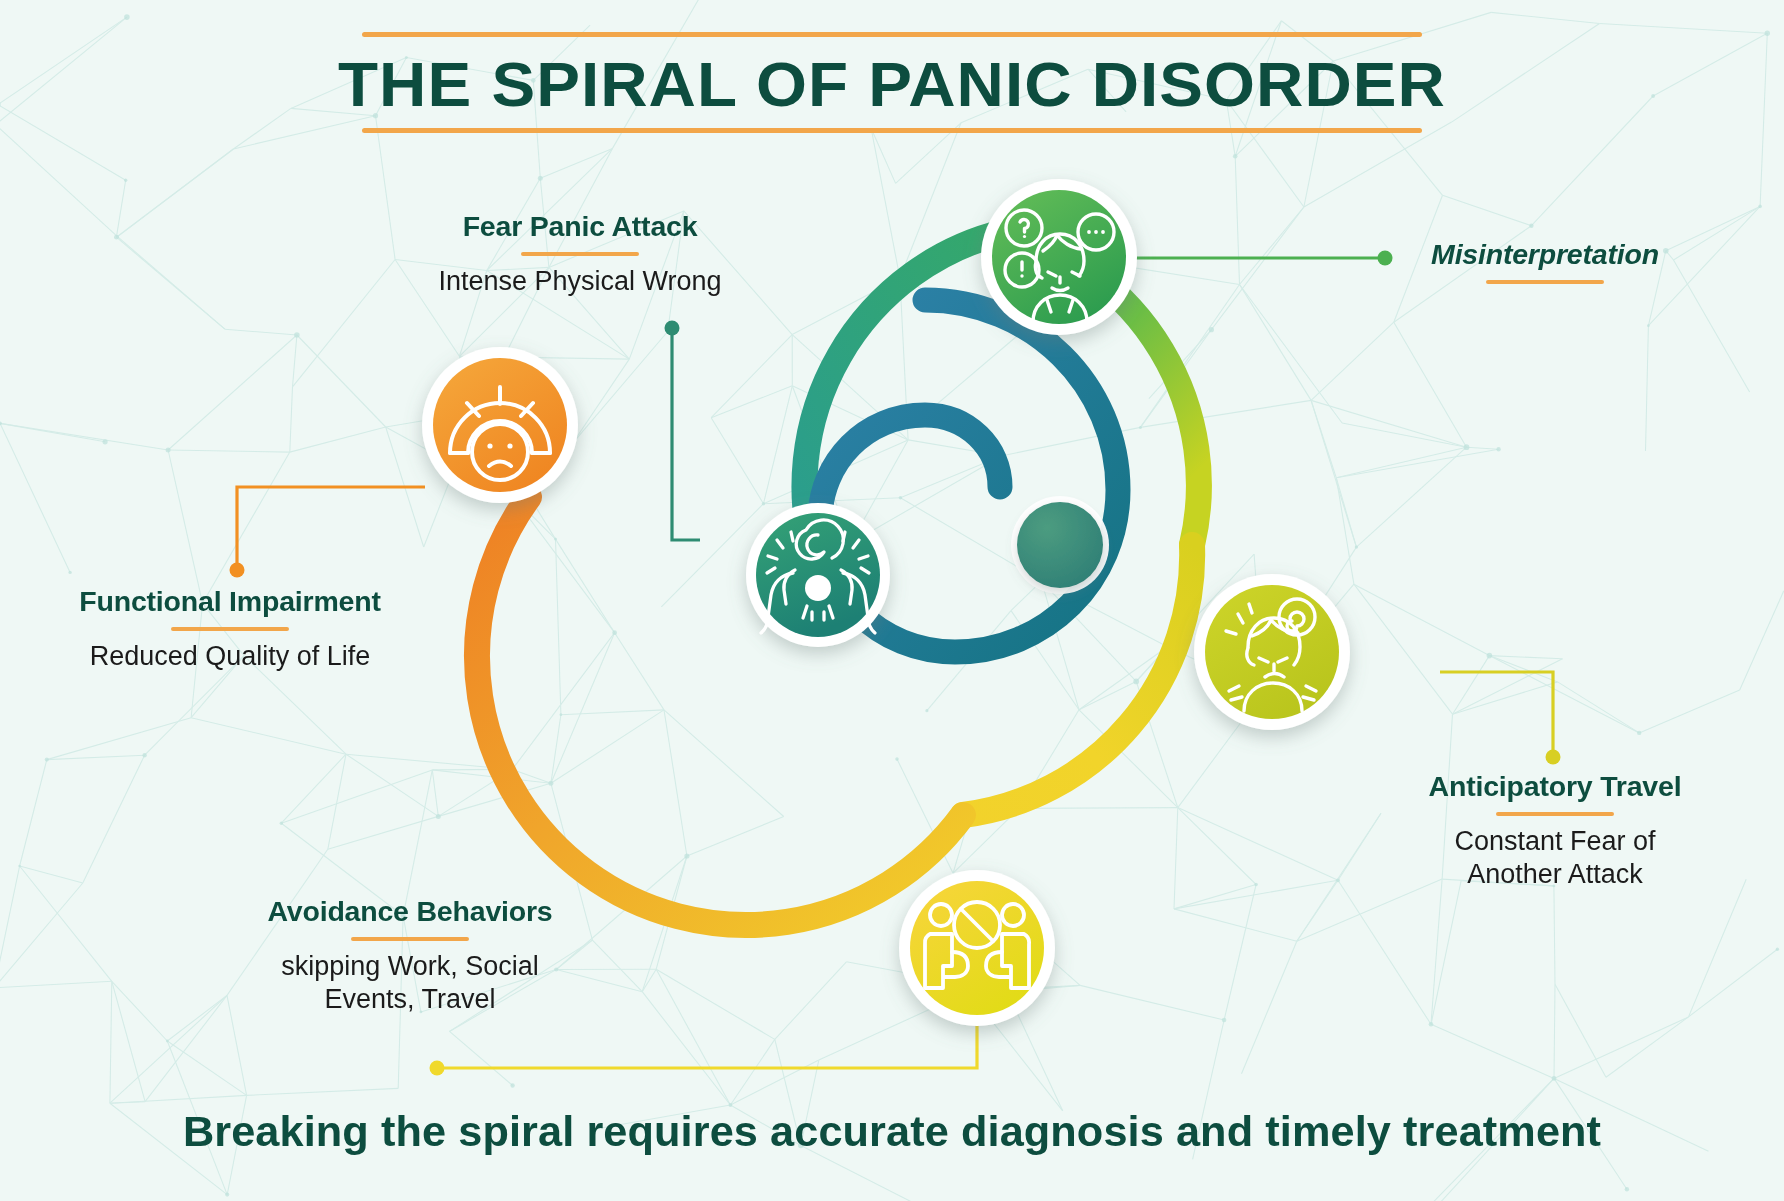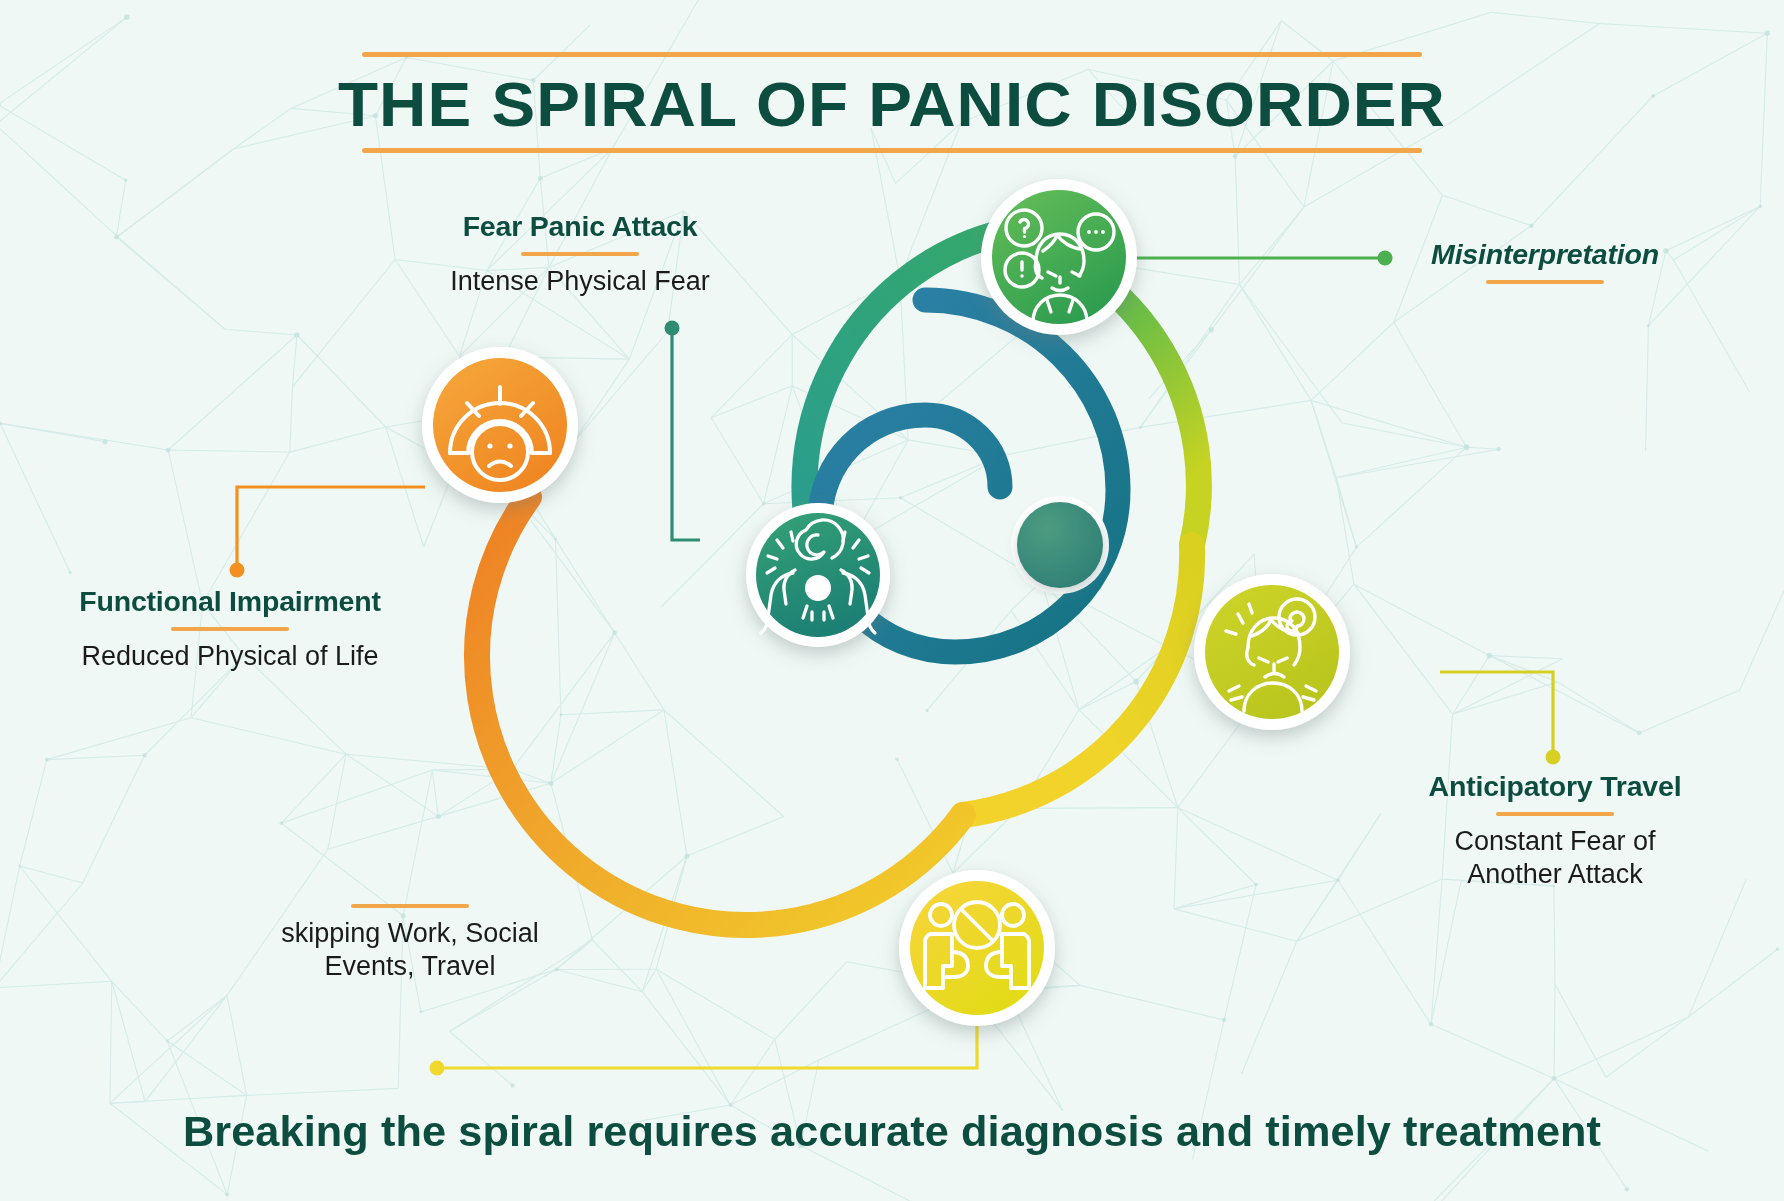--- a/index.html
+++ b/index.html
@@ -6,21 +6,21 @@
   body{
     width:1784px;height:1201px;overflow:hidden;
     background:#eff8f5;
     font-family:"Liberation Sans", sans-serif;
     position:relative;
   }
   #bg-net{position:absolute;left:0;top:0;width:1784px;height:1201px;}
   #stage{position:absolute;left:0;top:0;width:1784px;height:1201px;}
 
   
-  .header{position:absolute;left:0;top:52px;width:1784px;text-align:center;}
+  .header{position:absolute;left:0;top:32px;width:1784px;text-align:center;}
   .rule{height:5px;background:#f2a64a;margin:0 auto;width:1060px;border-radius:3px;}
   .rule.top{margin-bottom:14px;}
   .rule.bot{margin-top:10px;}
   .title{
     font-family:"Liberation Sans Narrow","Liberation Sans",sans-serif;
     font-weight:700;font-size:63px;letter-spacing:1.0px;
     color:#0d4d3f;line-height:1.06;
     transform:scaleX(1.04);
   }
 
@@ -618,38 +618,39 @@
 
 <div class="header">
   <div class="rule top"></div>
   <div class="title">THE SPIRAL OF PANIC DISORDER</div>
   <div class="rule bot"></div>
 </div>
 
 <div class="callout ta-c" style="left:390px;top:210px;width:380px;">
   <div class="ttl">Fear Panic Attack</div>
   <div class="uline"></div>
-  <div class="sub">Intense Physical Fear</div>
+  <div class="sub">Intense Physical Wrong</div>
 </div>
 
 <div class="callout ta-c" style="left:1380px;top:238px;width:330px;font-style:italic;">
   <div class="ttl">Misinterpretation</div>
   <div class="uline"></div>
 </div>
 
 <div class="callout ta-c" style="left:1360px;top:770px;width:390px;">
   <div class="ttl">Anticipatory Travel</div>
   <div class="uline"></div>
   <div class="sub">Constant Fear of<br>Another Attack</div>
 </div>
 
 <div class="callout ta-c" style="left:215px;top:895px;width:390px;">
+  <div class="ttl">Avoidance Behaviors</div>
   <div class="uline"></div>
   <div class="sub">skipping Work, Social<br>Events, Travel</div>
 </div>
 
 <div class="callout ta-c" style="left:30px;top:585px;width:400px;">
   <div class="ttl">Functional Impairment</div>
   <div class="uline"></div>
-  <div class="sub">Reduced Physical of Life</div>
+  <div class="sub">Reduced Quality of Life</div>
 </div>
 
 <div class="tagline">Breaking the spiral requires accurate diagnosis and timely treatment</div>
 
 </body></html>

